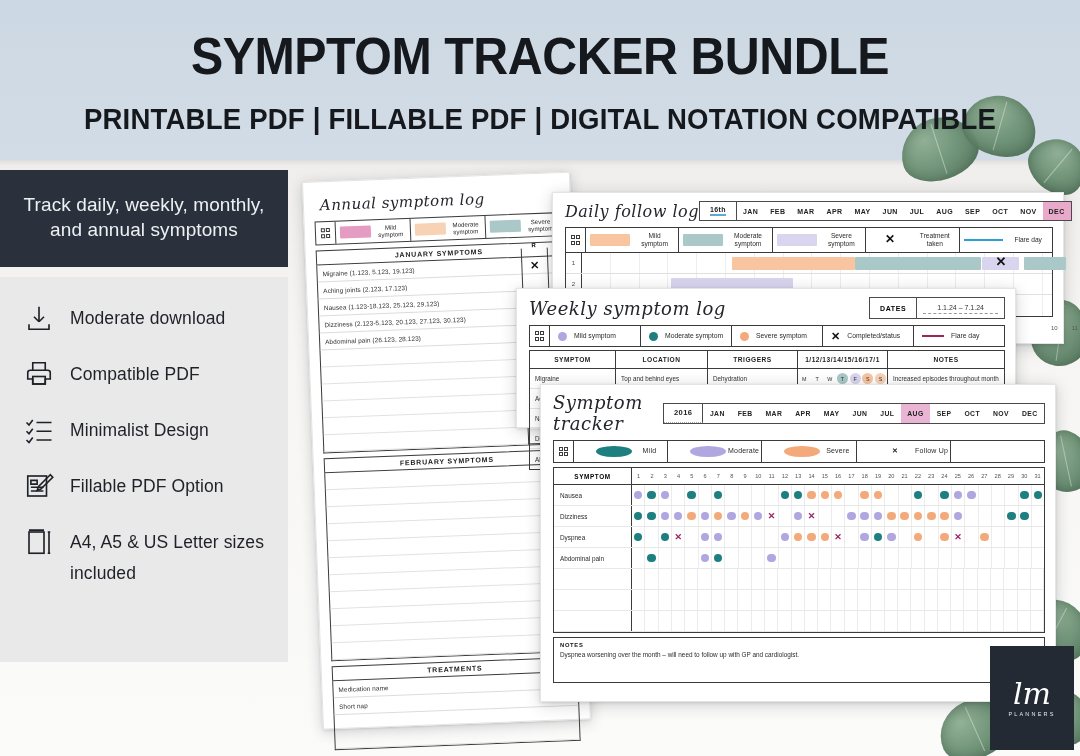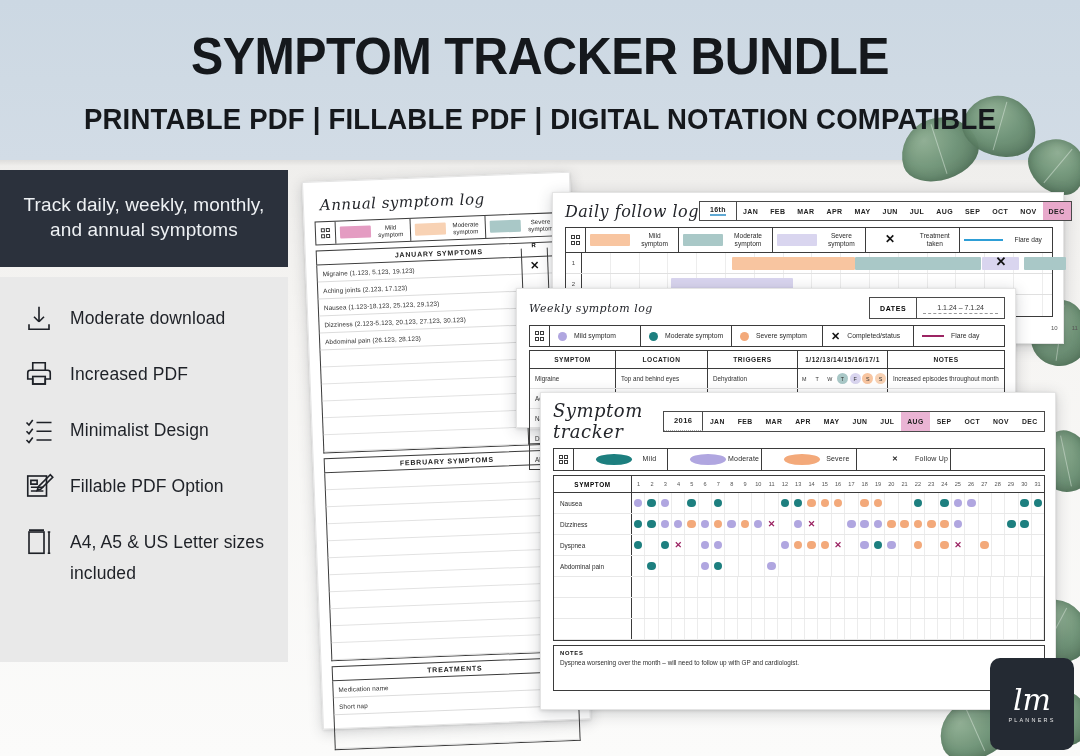--- a/index.html
+++ b/index.html
@@ -108,21 +108,21 @@
   .d-row { height:21px; display:flex; border-bottom:1px solid #e0e0e0; position:relative;}
   .d-row .num { width:16px; border-right:1px solid #3b3b3b; font-size:6px; display:flex;
                 align-items:center; justify-content:center; color:#444;}
   .d-track { flex:1; position:relative; background-image: repeating-linear-gradient(90deg, transparent 0 27.8px, #ededed 27.8px 28.8px);}
   .bar { position:absolute; top:4px; height:13px; border-radius:1px;}
   .xm { position:absolute; top:2px; font-size:13px; font-weight:bold; color:#111; line-height:1;}
 
   
   #weekly { left:516px; top:288px; width:500px; height:140px; }
   .w-head { display:flex; align-items:center; padding:8px 10px 4px 12px;}
-  .w-title { font-size:11px;}
+  .w-title { font-size:18px;}
   .dates-box { margin-left:auto; display:flex; border:1px solid #4a4a4a; height:22px; align-items:stretch;}
   .dates-box .lbl { font-size:7px; font-weight:bold; letter-spacing:.6px; display:flex; align-items:center;
                     padding:0 10px; border-right:1px solid #4a4a4a;}
   .dates-box .val { font-size:7px; display:flex; align-items:center; padding:0 14px; color:#333;
                     border-bottom:1px dashed #999; margin:4px 6px;}
   .w-legend { display:flex; border:1px solid #3b3b3b; height:22px; margin:2px 10px 0 12px;}
   .w-legend .legend-cell { gap:7px; justify-content:flex-start; padding-left:8px;}
   .w-legend .legend-cell span { text-align:left; font-size:6.8px; flex:0 0 auto;}
   .dot { width:9px; height:9px; border-radius:50%; flex:0 0 auto;}
   .w-table { margin:3px 10px 0 12px; border:1px solid #3b3b3b;}
@@ -132,21 +132,21 @@
   .w-thead > div:last-child { border-right:none;}
   .w-trow { display:flex; height:20px; border-bottom:1px solid #e2e2e2; font-size:6.3px; color:#2f2f2f;}
   .w-trow > div { display:flex; align-items:center; border-right:1px solid #3b3b3b; padding-left:5px;}
   .w-trow > div:last-child { border-right:none;}
   .c-sym{width:86px;} .c-loc{width:92px;} .c-trg{width:90px;} .c-day{width:90px;} .c-notes{flex:1;}
   .daycells { display:flex; align-items:center; justify-content:space-around; padding:0 !important; }
   .daycell { width:11px; height:11px; border-radius:50%; display:flex; align-items:center;
              justify-content:center; font-size:5.4px; color:#333; }
 
   
-  #tracker { left:540px; top:392px; width:516px; height:318px; }
+  #tracker { left:540px; top:384px; width:516px; height:318px; }
   .t-head { display:flex; align-items:center; padding:7px 10px 3px 12px;}
   .t-title { font-size:18px;}
   .t-months { margin-left:auto; display:flex; align-items:center; border:1px solid #4a4a4a; height:21px;
               font-size:6.8px; font-weight:bold; letter-spacing:.4px; color:#222;}
   .t-months div { padding:0 6.5px; height:100%; display:flex; align-items:center;}
   .t-months .yr { border-right:1px solid #4a4a4a; padding:0 10px; font-size:7.6px;
                   border-bottom:1px dotted #aaa; margin:4px 0;}
   .t-months .on { background:#eab4d4; }
   .t-legend { display:flex; border:1px solid #3b3b3b; height:23px; margin:3px 10px 0 12px;}
   .t-legend .legend-cell { justify-content:flex-start; gap:0; padding:0;}
@@ -171,22 +171,22 @@
   .tg-blank { display:flex; height:21px; border-bottom:1px solid #e8e8e8;}
   .tg-blank .sym { width:78px; border-right:1px solid #3b3b3b;}
   .tg-blank .days { flex:1; display:flex;}
   .tg-blank .days div { flex:1; border-right:1px solid #ececec;}
   .notes-box { margin:4px 10px 0 12px; border:1px solid #3b3b3b; height:46px; padding:4px 6px;}
   .notes-lbl { font-size:5.8px; font-weight:bold; letter-spacing:.7px; color:#111;}
   .notes-txt { font-size:6.4px; color:#2c2c2c; margin-top:3px;}
   .pg { position:absolute; right:14px; bottom:4px; font-size:4.4px; color:#b5b5b5;}
 
   
-  .logo { position:absolute; right:6px; bottom:6px; width:84px; height:92px; background:#242a33;
-          display:flex; flex-direction:column; align-items:center; justify-content:center;border-radius:10px; }
+  .logo { position:absolute; right:6px; bottom:6px; width:84px; height:104px; background:#242a33;
+          display:flex; flex-direction:column; align-items:center; justify-content:center; }
   .logo .mark { font-family:"DejaVu Serif", serif; font-style:italic; font-size:30px; color:#fff; line-height:1;}
   .logo .sub { font-size:5.5px; letter-spacing:2.2px; color:#e8e8e8; margin-top:2px;}
 </style>
 </head>
 <body>
 
 <div class="stage">
 
   <div class="bg-top"></div>
   <div class="bg-bottom"></div>
@@ -217,21 +217,21 @@
         <span class="txt">Moderate download</span>
       </div>
 
       <div class="feature">
         <span class="ico">
           <svg viewBox="0 0 24 24" fill="none" stroke="#1e2127" stroke-width="1.3">
             <path d="M7 9V3h10v6M5 9h14a2 2 0 012 2v5h-4v4H7v-4H3v-5a2 2 0 012-2z"></path>
             <rect x="7" y="14" width="10" height="6"></rect>
           </svg>
         </span>
-        <span class="txt">Increased PDF</span>
+        <span class="txt">Compatible PDF</span>
       </div>
 
       <div class="feature">
         <span class="ico">
           <svg viewBox="0 0 24 24" fill="none" stroke="#1e2127" stroke-width="1.3">
             <path d="M2 6l2 2 3-4M2 13l2 2 3-4M2 20l2 2 3-4M10 6h12M10 13h12M10 20h12"></path>
           </svg>
         </span>
         <span class="txt">Minimalist Design</span>
       </div>

